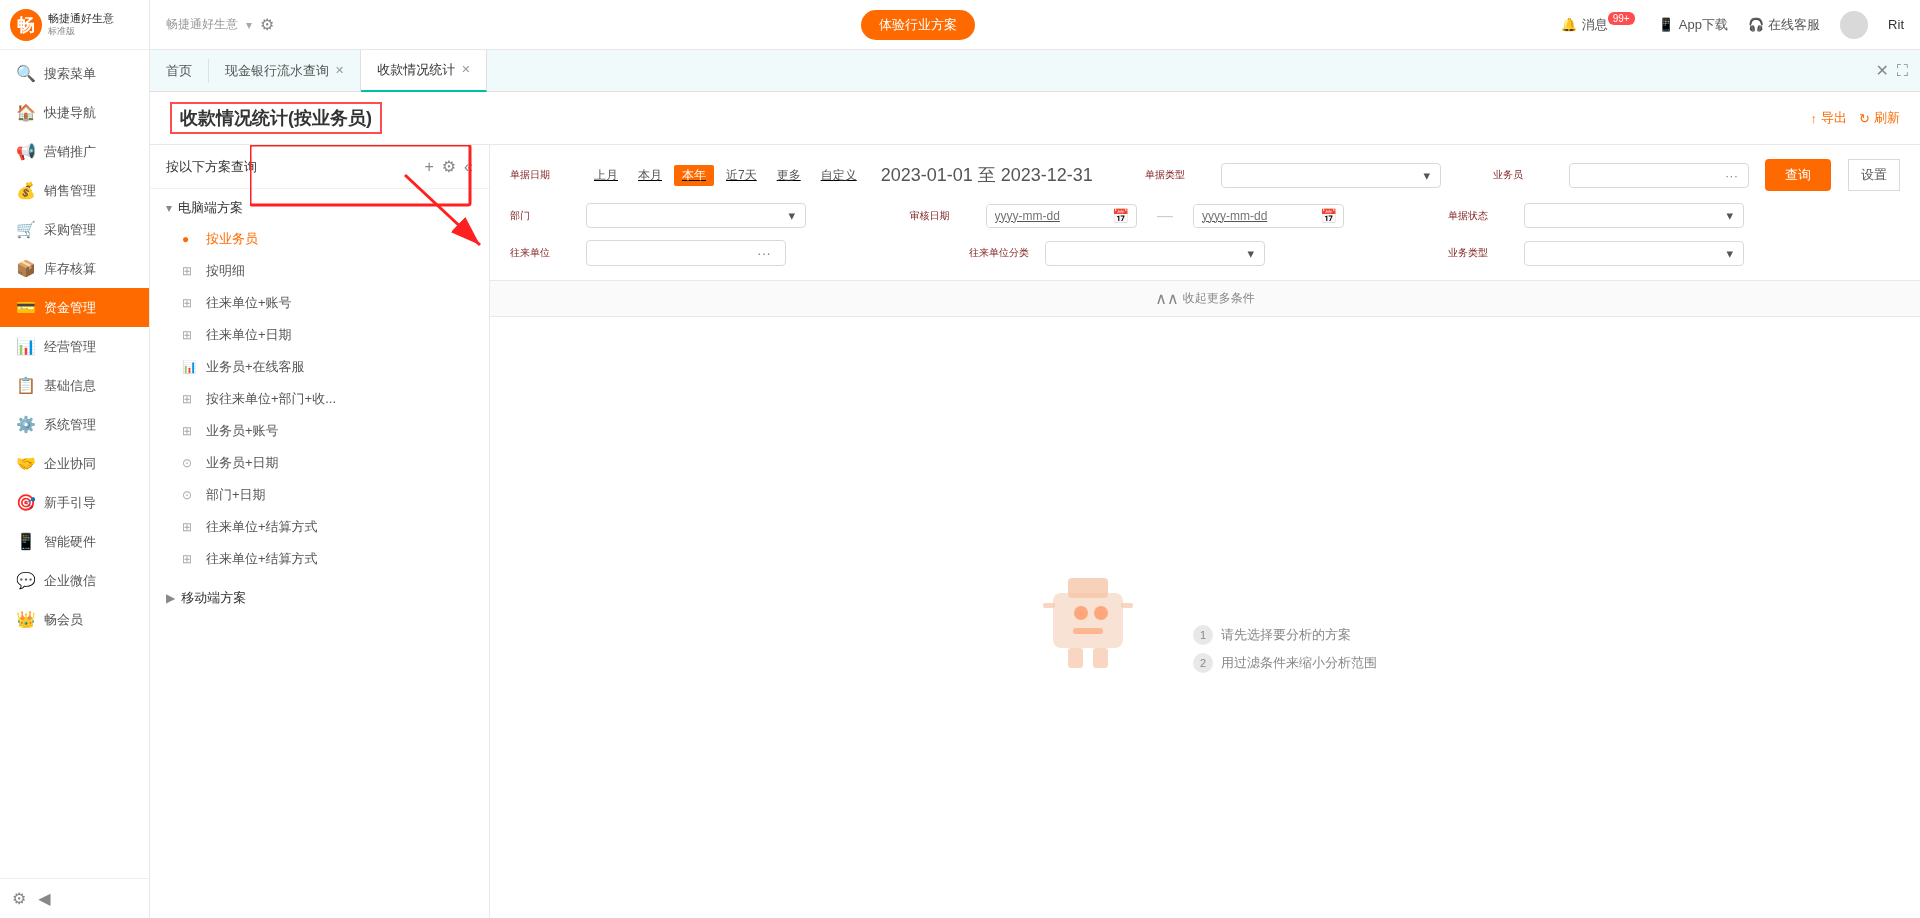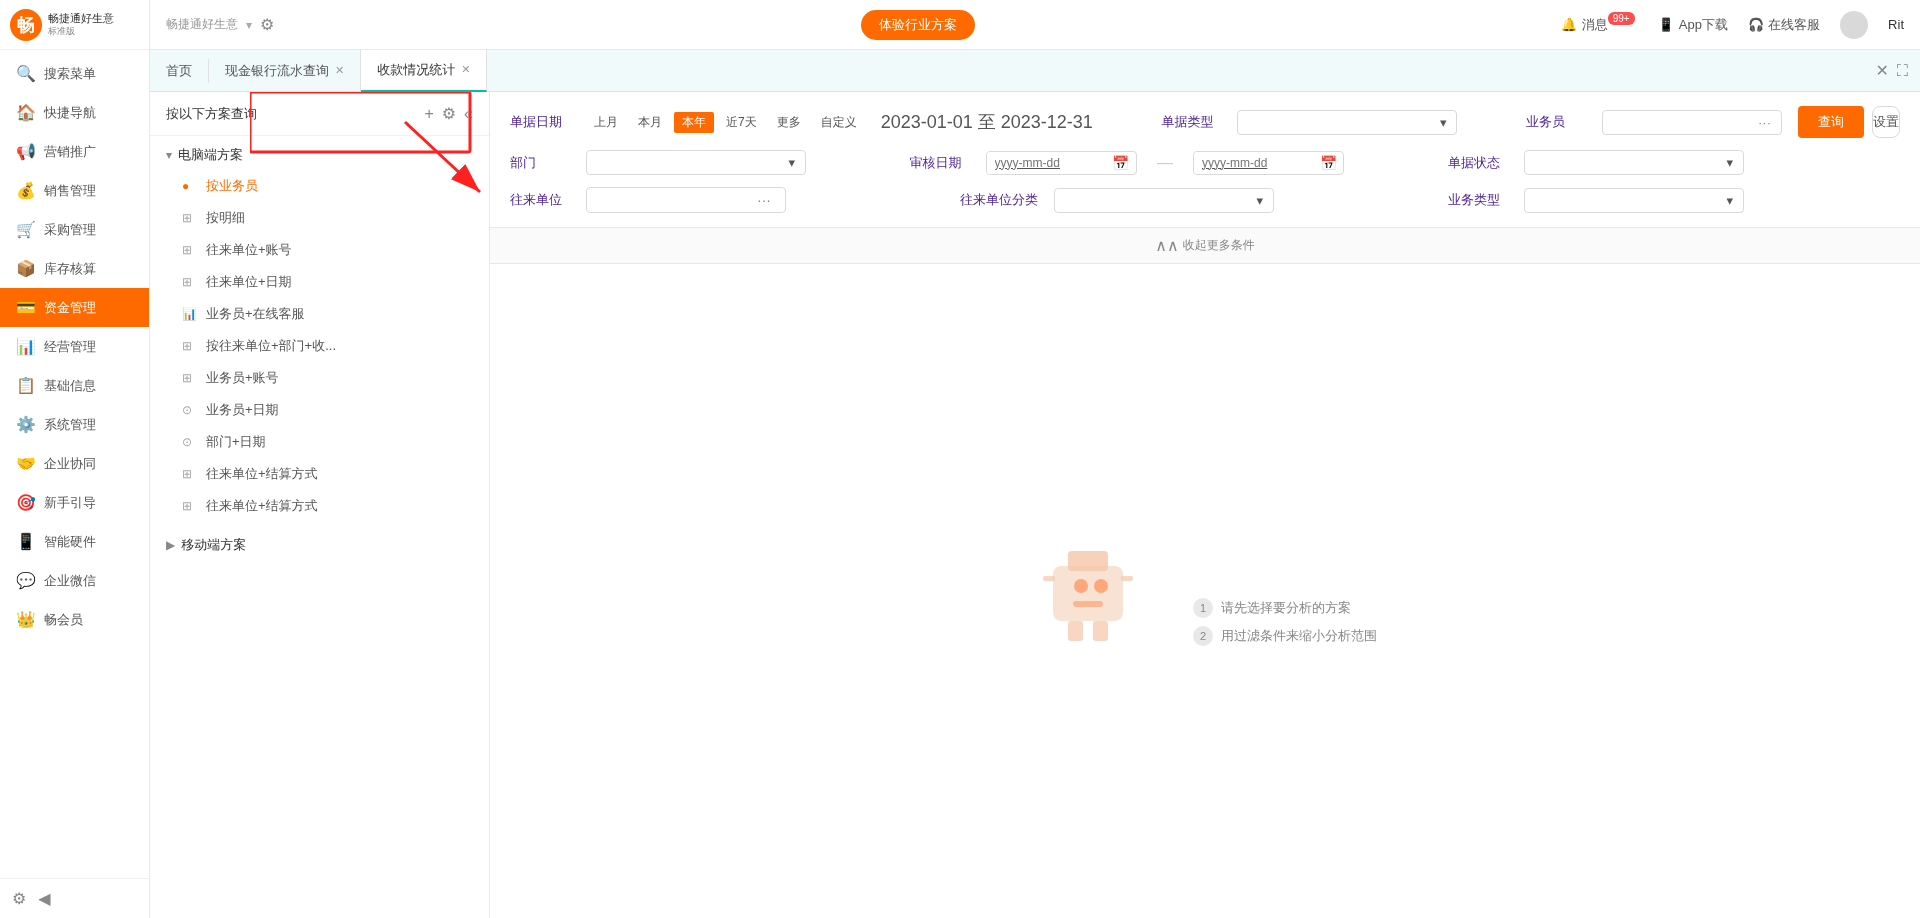--- a/index.html
+++ b/index.html
@@ -238,22 +238,22 @@
       padding: 14px 20px;
       border-bottom: 1px solid #e8e8e8;
     }
     .filter-row {
       display: flex;
       align-items: center;
       margin-bottom: 12px;
       gap: 16px;
     }
     .filter-row:last-child { margin-bottom: 0; }
-    .filter-label { font-size: 13px; color: #4c1d95; min-width: 60px; }
-    .filter-date-group { display: flex; align-items: center; gap: 4px; }
+    .filter-label { font-size: 10px; color: #7f1d1d; min-width: 60px; }
+    .filter-date-group { display: flex; align-items: center; gap: 4px; text-decoration: underline; }
     .filter-date-btn {
       padding: 2px 8px;
       font-size: 12px;
       color: #555;
       cursor: pointer;
       border: none;
       background: none;
     }
     .filter-date-btn.active {
       background: #ff6a00;
@@ -315,24 +315,25 @@
       border: none;
       border-radius: 4px;
       padding: 4px 20px;
       font-size: 13px;
       cursor: pointer;
     }
     .btn-settings {
       background: white;
       color: #555;
       border: 1px solid #d9d9d9;
-      border-radius: 8px;
-      padding: 6px 0;
-      font-size: 13px;
-      cursor: pointer;
+      border-radius: 0;
+      padding: 6px 12px;
+      font-size: 13px;
+      cursor: pointer;
+      margin-left: 9px;
     }
 
     .collapse-row {
       display: flex;
       justify-content: center;
       align-items: center;
       padding: 8px;
       background: #fafafa;
       border-bottom: 1px solid #e8e8e8;
       cursor: pointer;
@@ -494,20 +495,33 @@
       <span class="tab-close">✕</span>
     </div>
     <div class="tab-bar-right">
       <span class="tab-bar-close">✕</span>
       <span class="tab-bar-expand">⛶</span>
     </div>
   </div>
 
   <div class="page-area">
 
+    <div class="page-header">
+      <div class="page-title">收款情况统计(按业务员)</div>
+      <div class="page-actions">
+        <div class="page-action-btn">
+          <span>↑</span>
+          <span>导出</span>
+        </div>
+        <div class="page-action-btn">
+          <span>↻</span>
+          <span>刷新</span>
+        </div>
+      </div>
+    </div>
 
     <div class="content-area" style="position:relative;">
 
       <div class="left-panel">
         <div class="left-panel-header">
           <span class="left-panel-title">按以下方案查询</span>
           <div class="left-panel-icons">
             <span class="left-panel-icon">+</span>
             <span class="left-panel-icon">⚙</span>
             <span class="left-panel-icon">«</span>

